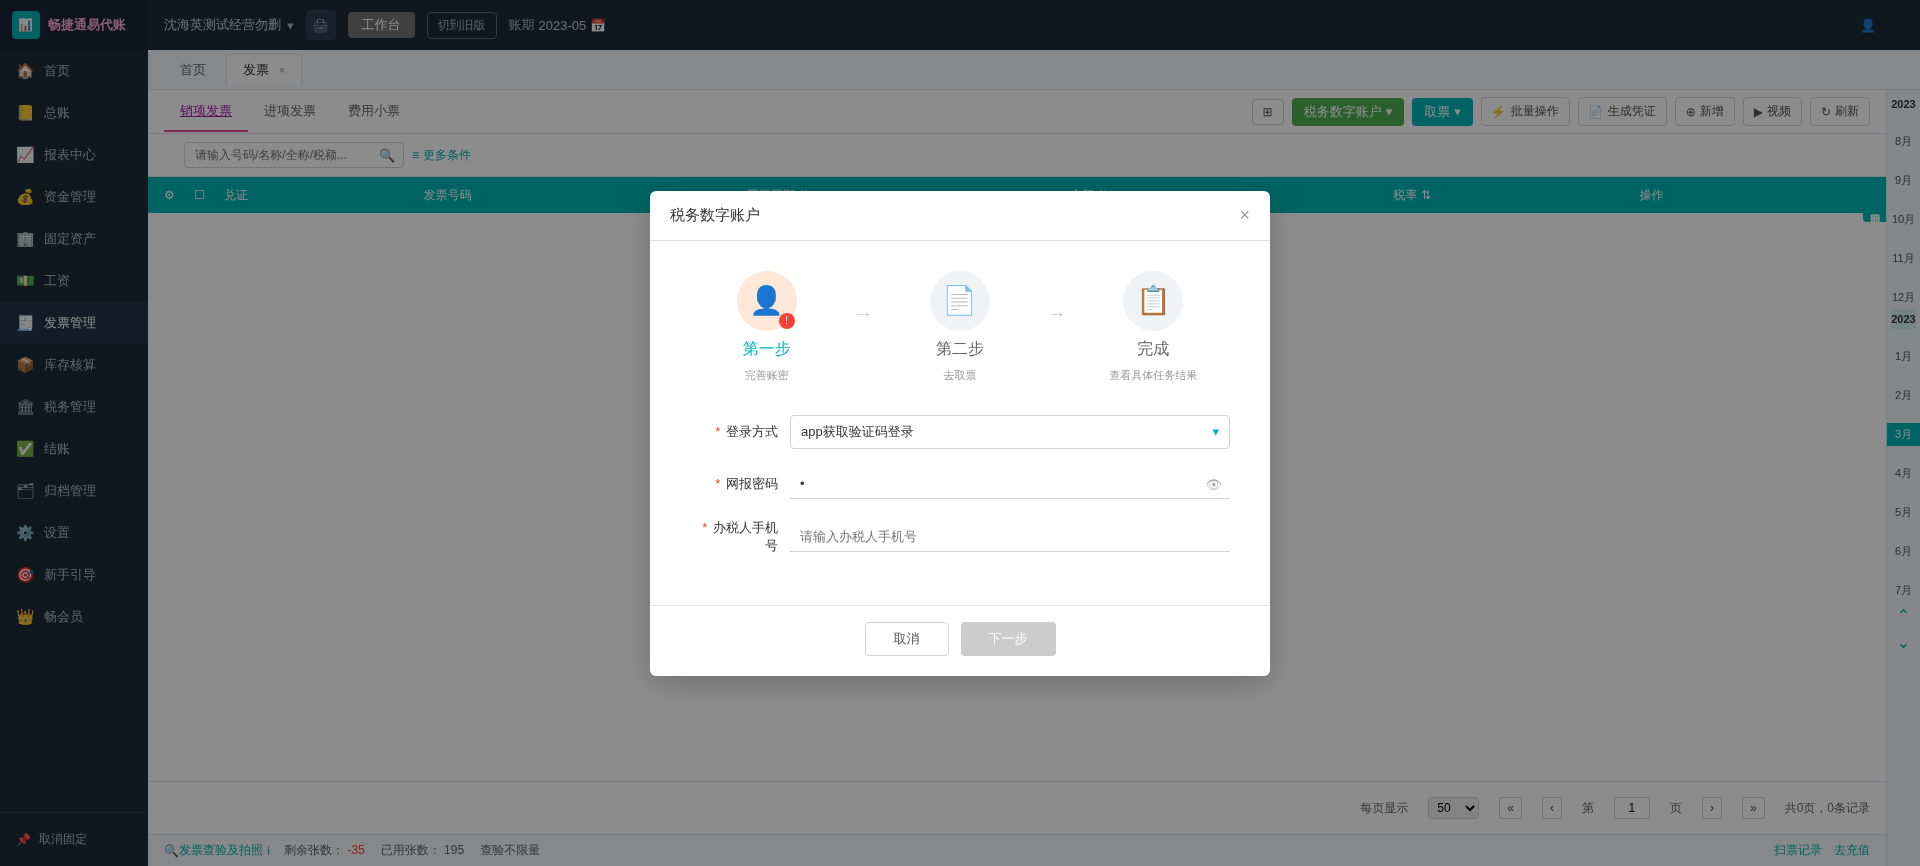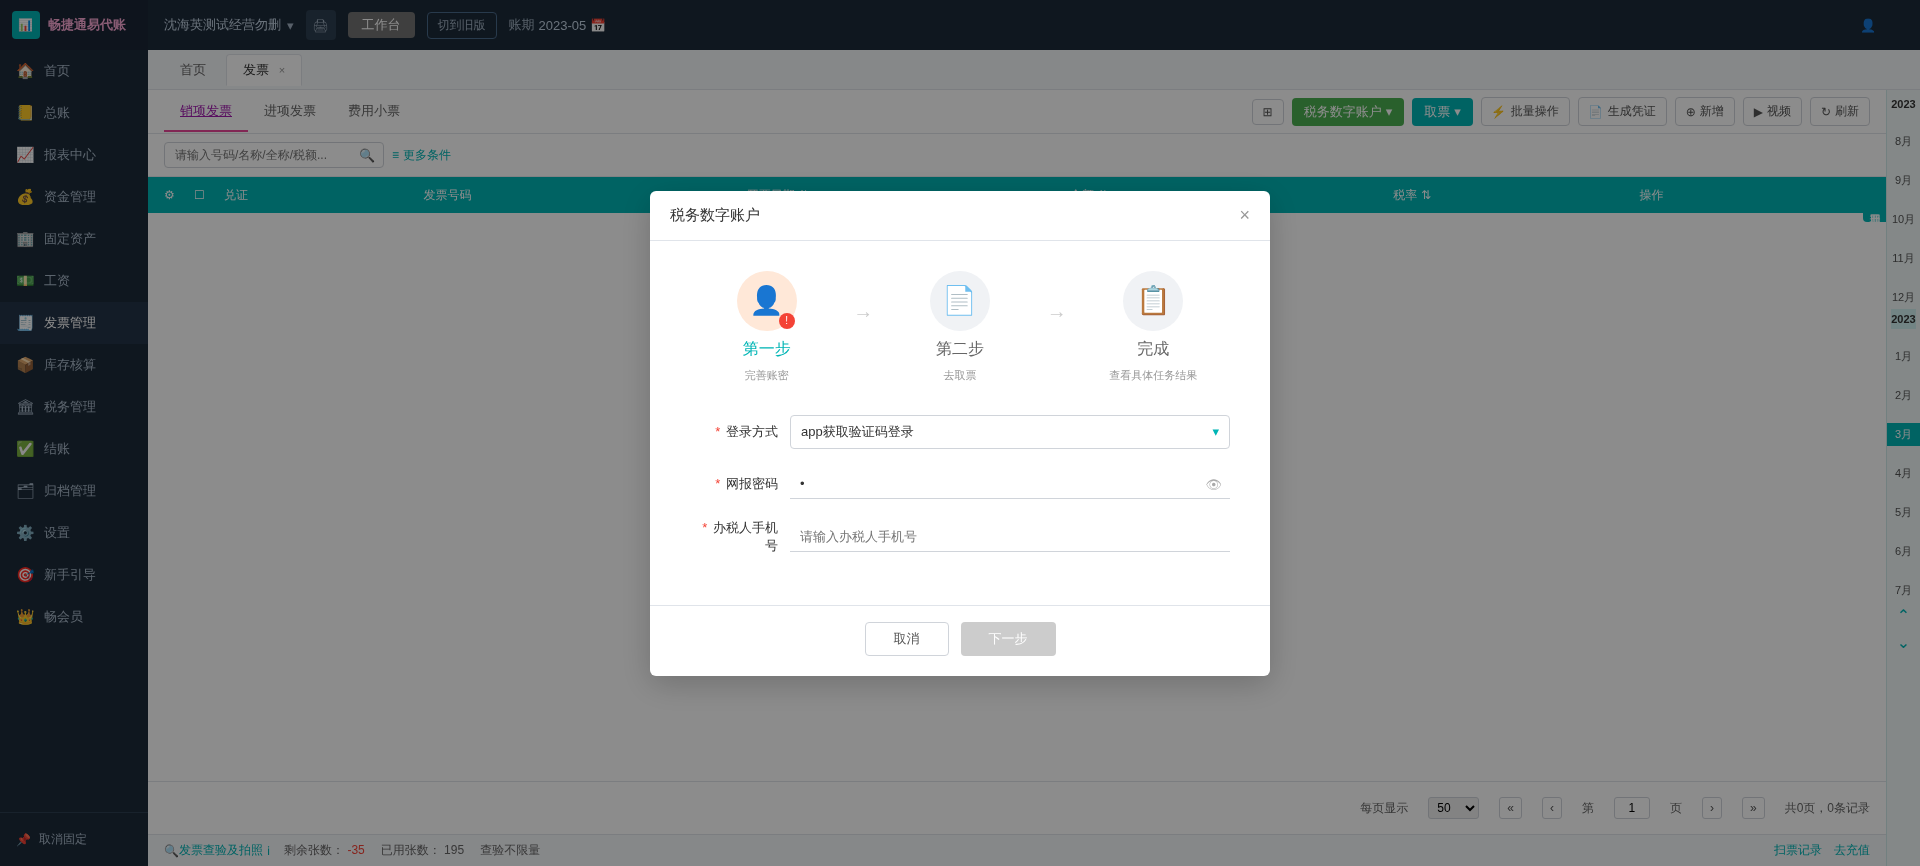--- a/index.html
+++ b/index.html
@@ -58,21 +58,21 @@
     .sub-tabs { display: flex; align-items: center; padding: 0 16px; border-bottom: 1px solid #e0e4ea; height: 44px; flex-shrink: 0; }
     .sub-tab { padding: 10px 16px; cursor: pointer; font-size: 13px; color: #666; border-bottom: 2px solid transparent; }
     .sub-tab.active { color: #a21caf; border-bottom: 2px solid #ec4899; text-decoration: underline; }
     .sub-tabs-right { margin-left: auto; display: flex; align-items: center; gap: 8px; }
     .btn-tax-digital { background: #4caf50; color: white; padding: 5px 12px; border-radius: 4px; cursor: pointer; font-size: 13px; display: flex; align-items: center; gap: 4px; }
     .btn-qupiao { background: #00b5b5; color: white; padding: 5px 12px; border-radius: 4px; cursor: pointer; font-size: 13px; display: flex; align-items: center; gap: 4px; }
     .btn-outline { border: 1px solid #d0d4da; background: white; padding: 5px 10px; border-radius: 4px; cursor: pointer; font-size: 12px; color: #555; display: flex; align-items: center; gap: 4px; }
 
     
     .toolbar { display: flex; align-items: center; padding: 8px 16px; gap: 8px; border-bottom: 1px solid #e8ecf0; flex-shrink: 0; }
-    .search-input { border: 1px solid #d0d4da; border-radius: 4px; padding: 5px 30px 5px 10px; font-size: 12px; width: 220px; color: #999; position: relative; }
+    .search-input { border: 1px solid #d0d4da; border-radius: 4px; padding: 5px 30px 5px 10px; font-size: 12px; width: 220px; color: #999; position: relative; margin-left: 20px; }
     .search-wrap { position: relative; }
     .search-icon { position: absolute; right: 8px; top: 50%; transform: translateY(-50%); color: #aaa; font-size: 13px; }
     .filter-btn { color: #00b5b5; font-size: 12px; cursor: pointer; display: flex; align-items: center; gap: 4px; }
 
     
     .table-header { display: flex; align-items: center; height: 36px; background: #00b5b5; color: white; font-size: 12px; padding: 0 8px; flex-shrink: 0; }
     .th-cell { padding: 0 8px; display: flex; align-items: center; gap: 4px; }
     .th-checkbox { width: 30px; }
     .th-icon { width: 30px; }
     .th-cert { flex: 1; }

